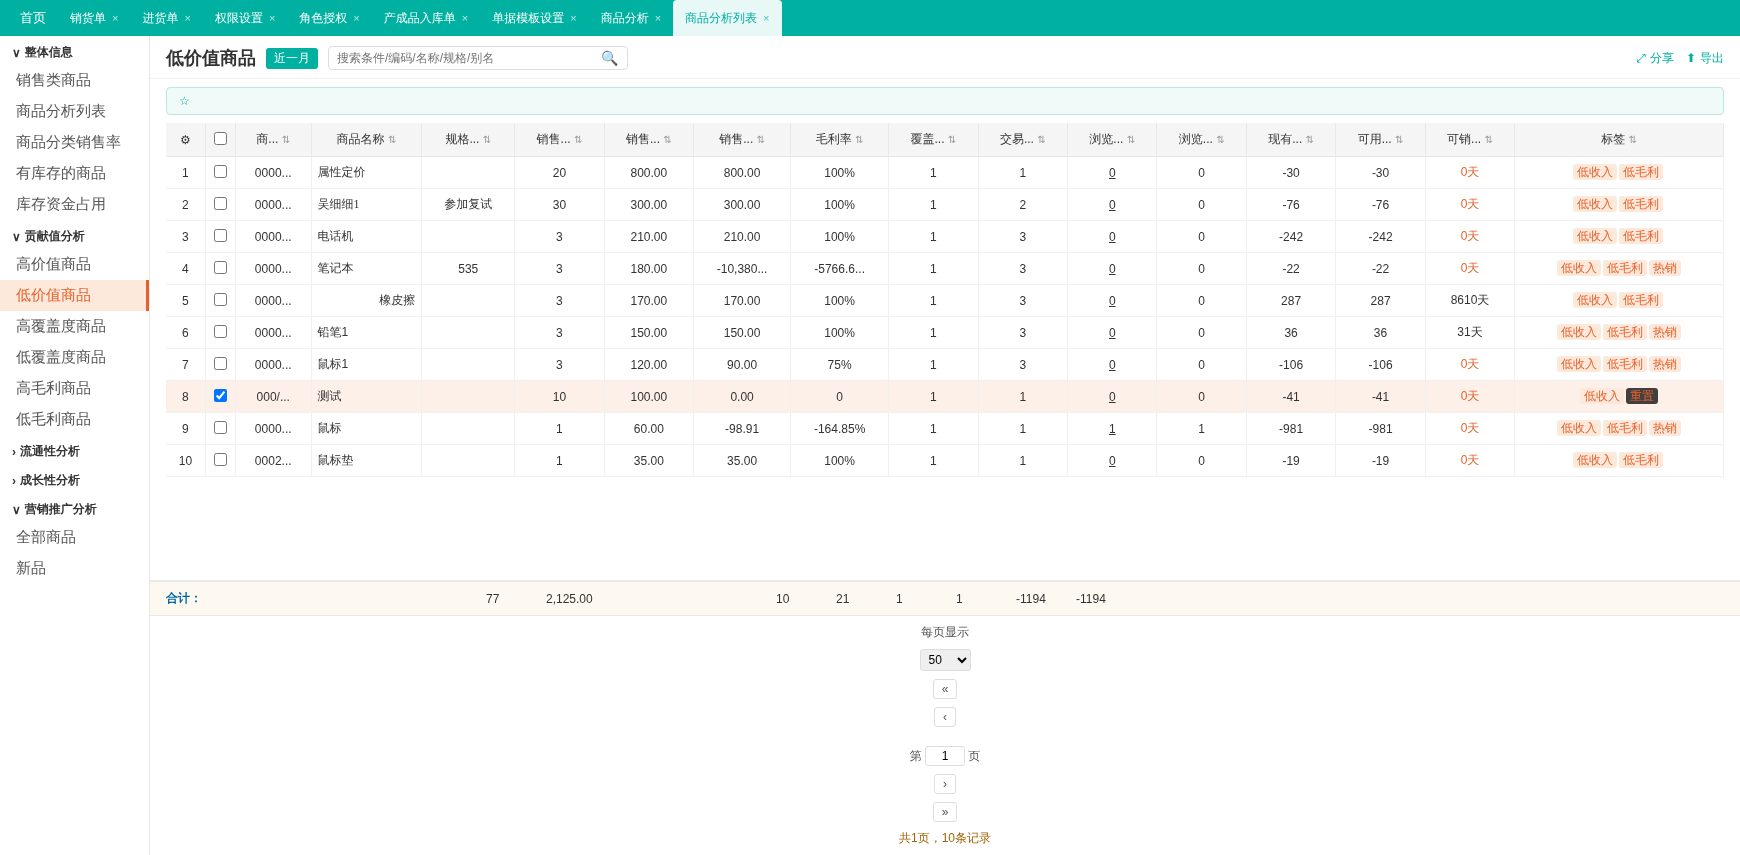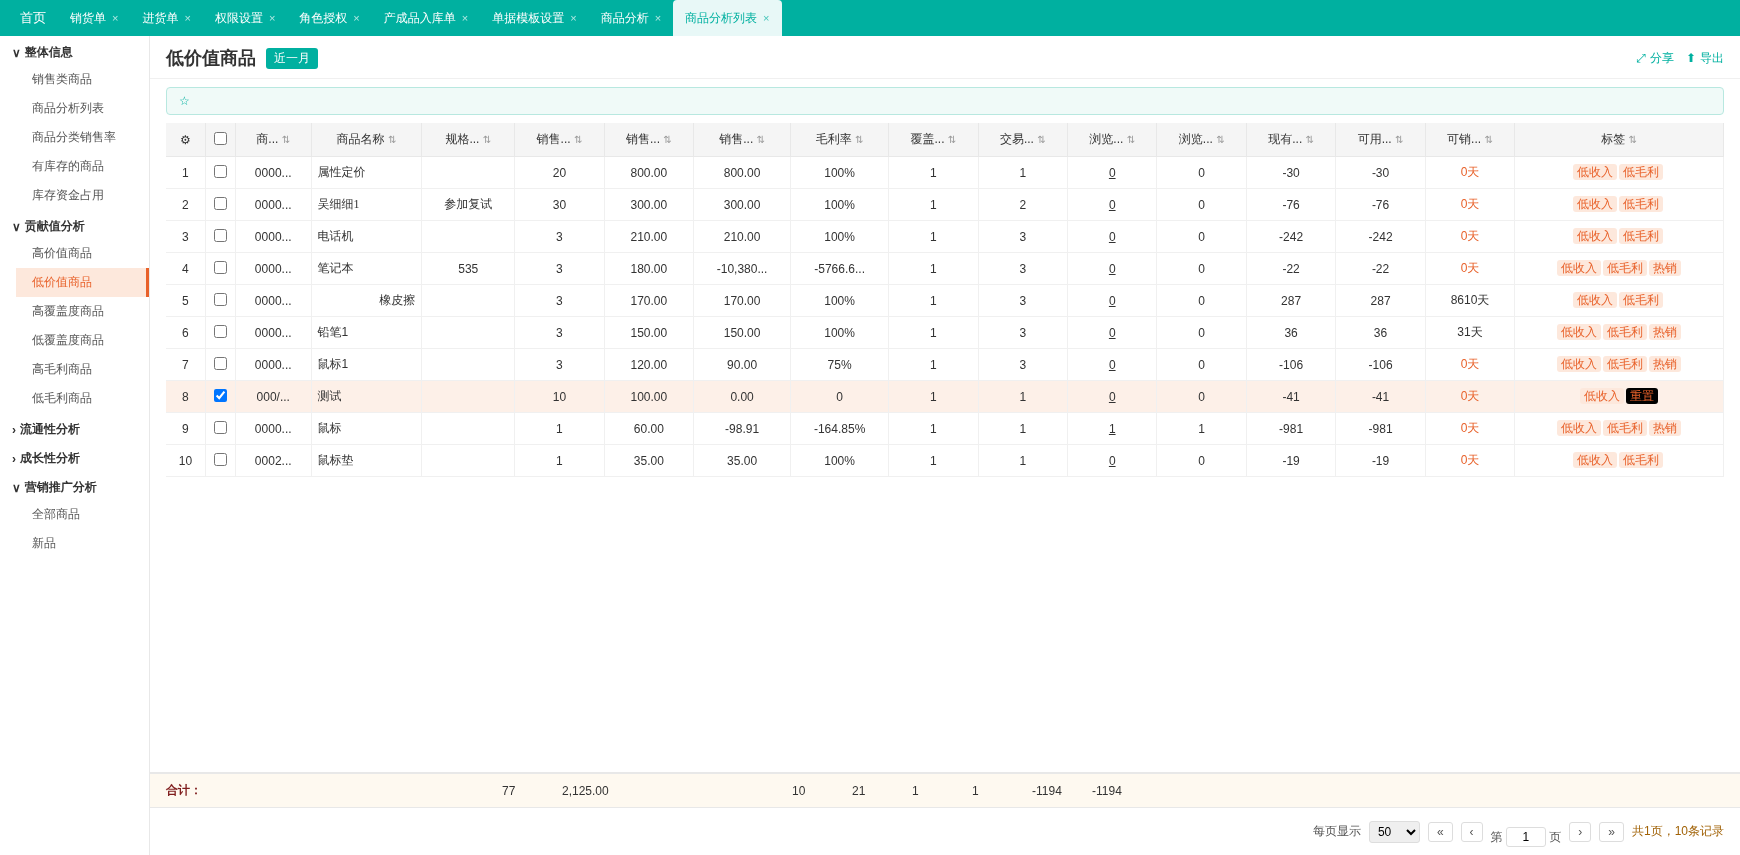--- a/index.html
+++ b/index.html
@@ -47,22 +47,21 @@
       font-weight: bold;
       font-size: 12px;
       display: flex;
       align-items: center;
       gap: 4px;
     }
     .sidebar-item {
       padding: 6px 16px;
       color: #555;
       cursor: pointer;
-      font-size: 12px;
-      margin-left: 16px;
+      font-size: 15px;
     }
     .sidebar-item.active { background: #fde8dc; color: #e8612a; border-right: 3px solid #e8612a; }
 
     
     .content {
       flex: 1;
       display: flex;
       flex-direction: column;
       overflow: hidden;
       background: #fff;
@@ -168,53 +167,54 @@
       text-align: center;
       border-bottom: 1px solid #f0f0f0;
       border-right: 1px solid #f0f0f0;
       color: #333;
       white-space: nowrap;
     }
     tr.highlighted td { background: #fdf0e8; }
     .tag-low-income { color: #e8612a; background: #fde8dc; border-radius: 3px; padding: 1px 4px; margin-right: 2px; }
     .tag-low-margin { color: #e8612a; background: #fde8dc; border-radius: 3px; padding: 1px 4px; margin-right: 2px; }
     .tag-hot { color: #e8612a; background: #fde8dc; border-radius: 3px; padding: 1px 4px; }
-    .tag-recommend { color: #e8612a; background: #000000; border-radius: 3px; padding: 1px 4px; }
+    .tag-recommend { color: #e8612a; background: #404040; border-radius: 3px; padding: 1px 4px; }
     .checkbox-cell { width: 30px; }
 
     
     .table-footer {
       border-top: 2px solid #e8e8e8;
       background: #fef9f0;
       padding: 8px 16px;
       display: flex;
       align-items: center;
       font-size: 12px;
     }
-    .footer-label { color: #7f1d1d; font-weight: bold; margin-right: 20px; }
+    .footer-label { color: #0369a1; font-weight: bold; margin-right: 4px; }
     .footer-values {
       display: flex;
       gap: 0;
       flex: 1;
     }
     .footer-val {
       text-align: left;
       color: #333;
     }
 
     
     .pagination {
       display: flex;
       align-items: center;
       justify-content: flex-end;
       padding: 8px 16px;
       gap: 8px;
       border-top: 1px solid #e8e8e8;
       background: #fff;
       font-size: 12px;
+      flex-direction: column;
     }
     .page-size-label { color: #555; }
     .page-size-select {
       border: 1px solid #ddd;
       border-radius: 3px;
       padding: 2px 4px;
       font-size: 12px;
     }
     .page-nav-btn {
       border: 1px solid #ddd;
@@ -318,20 +318,24 @@
     </div>
     <div class="sidebar-item">全部商品</div>
     <div class="sidebar-item">新品</div>
   </div>
 
   <div class="content">
 
     <div class="content-header">
       <span class="page-title">低价值商品</span>
       <span class="time-badge">近一月</span>
+      <div class="search-box">
+        <input type="text" placeholder="搜索条件/编码/名称/规格/别名" style="">
+        <span class="search-icon">🔍</span>
+      </div>
       <div class="header-actions">
         <div class="action-btn">
           <span>⤢</span>
           <span>分享</span>
         </div>
         <div class="action-btn">
           <span>⬆</span>
           <span>导出</span>
         </div>
       </div>

